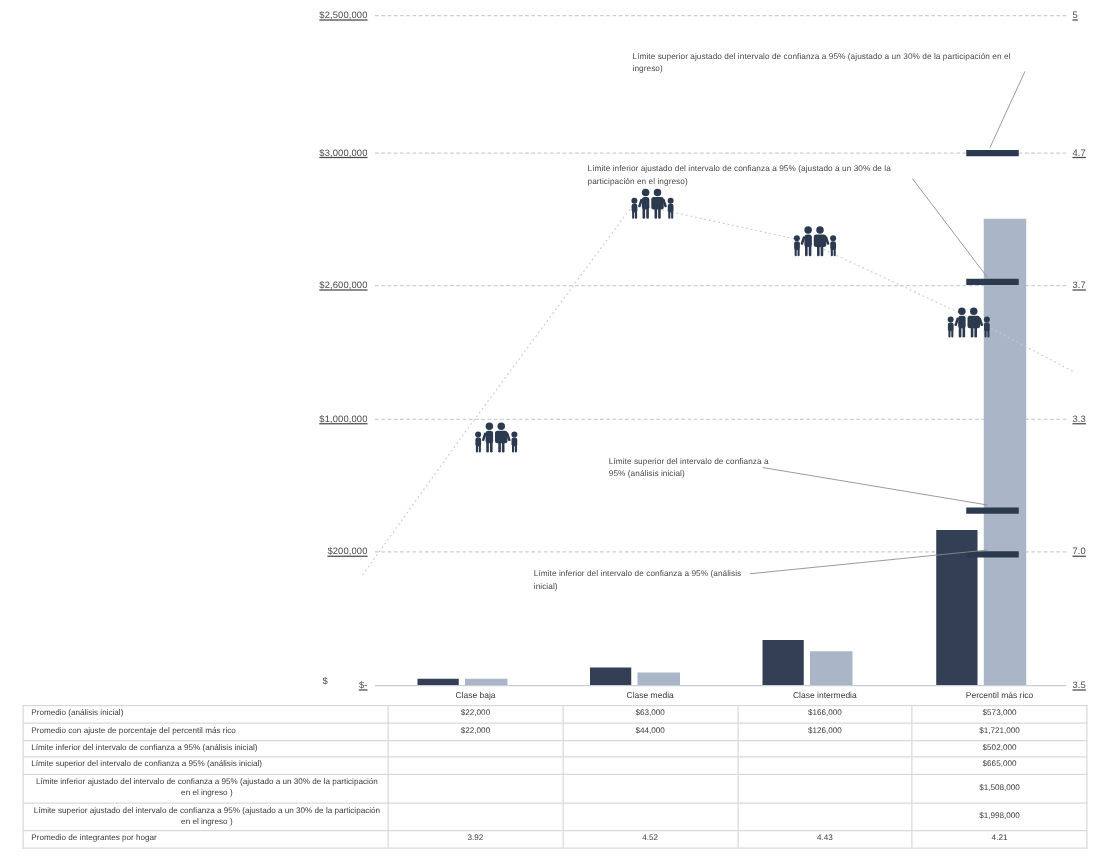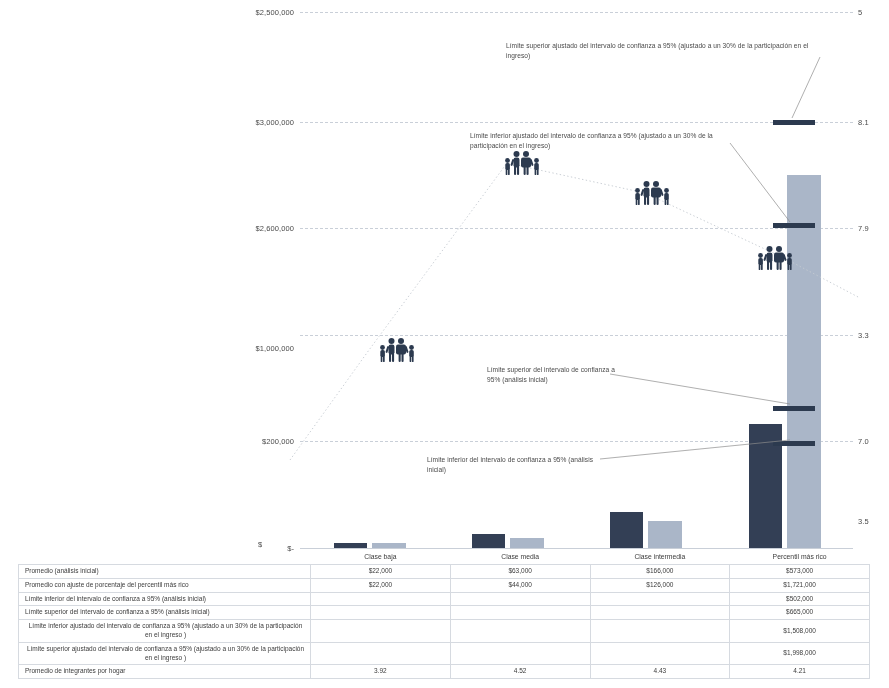--- a/index.html
+++ b/index.html
@@ -11,21 +11,21 @@
     overflow:hidden;
     position:relative;
   }
   #root{position:absolute;left:0;top:0;width:889px;height:688px;}
 
   
   .plot{position:absolute;left:300px;top:8px;width:553px;height:540px;}
   .axis-left{position:absolute;left:240px;top:0;width:58px;height:548px;}
   .axis-right{position:absolute;left:856px;top:0;width:30px;height:548px;}
   .ytick{position:absolute;font-size:7.5px;color:#4a4a4a;white-space:nowrap;
-         transform:translateY(-50%);letter-spacing:.1px;}
+         transform:translateY(-50%);letter-spacing:.1px;text-decoration:underline;}
   .axis-left .ytick{right:4px;text-align:right;}
   .axis-right .ytick{left:2px;text-align:left;}
 
   .gridline{position:absolute;left:300px;width:553px;height:0;
             border-top:1px dashed #c9cfd8;}
 
   .baseline{position:absolute;left:300px;top:548px;width:553px;height:0;
             border-top:1px solid #c9cfd8;}
 
   
@@ -71,32 +71,32 @@
   <div class="gridline" style="top:122px"></div>
   <div class="gridline" style="top:228px"></div>
   <div class="gridline" style="top:335px"></div>
   <div class="gridline" style="top:441px"></div>
   <div class="baseline"></div>
 
   <div class="axis-left">
     <div class="ytick" style="top:12px">$2,500,000</div>
     <div class="ytick" style="top:122px">$3,000,000</div>
     <div class="ytick" style="top:228px">$2,600,000</div>
-    <div class="ytick" style="top:348px">$1,000,000</div>
+    <div class="ytick" style="top:335px">$1,000,000</div>
     <div class="ytick" style="top:441px">$200,000</div>
     <div class="ytick" style="top:548px">$-</div>
   </div>
 
   <div class="axis-right">
     <div class="ytick" style="top:12px">5</div>
-    <div class="ytick" style="top:122px">8.1</div>
-    <div class="ytick" style="top:228px">7.9</div>
+    <div class="ytick" style="top:122px">4.7</div>
+    <div class="ytick" style="top:228px">3.7</div>
     <div class="ytick" style="top:335px">3.3</div>
     <div class="ytick" style="top:441px">7.0</div>
-    <div class="ytick" style="top:521px">3.5</div>
+    <div class="ytick" style="top:548px">3.5</div>
   </div>
 
   <div class="plot">
 
     <div class="bar dark" style="left:34px;width:33px;height:5px;"></div>
     <div class="bar light" style="left:72px;width:34px;height:5px;"></div>
 
     <div class="bar dark" style="left:172px;width:33px;height:14px;"></div>
     <div class="bar light" style="left:210px;width:34px;height:10px;"></div>
 

